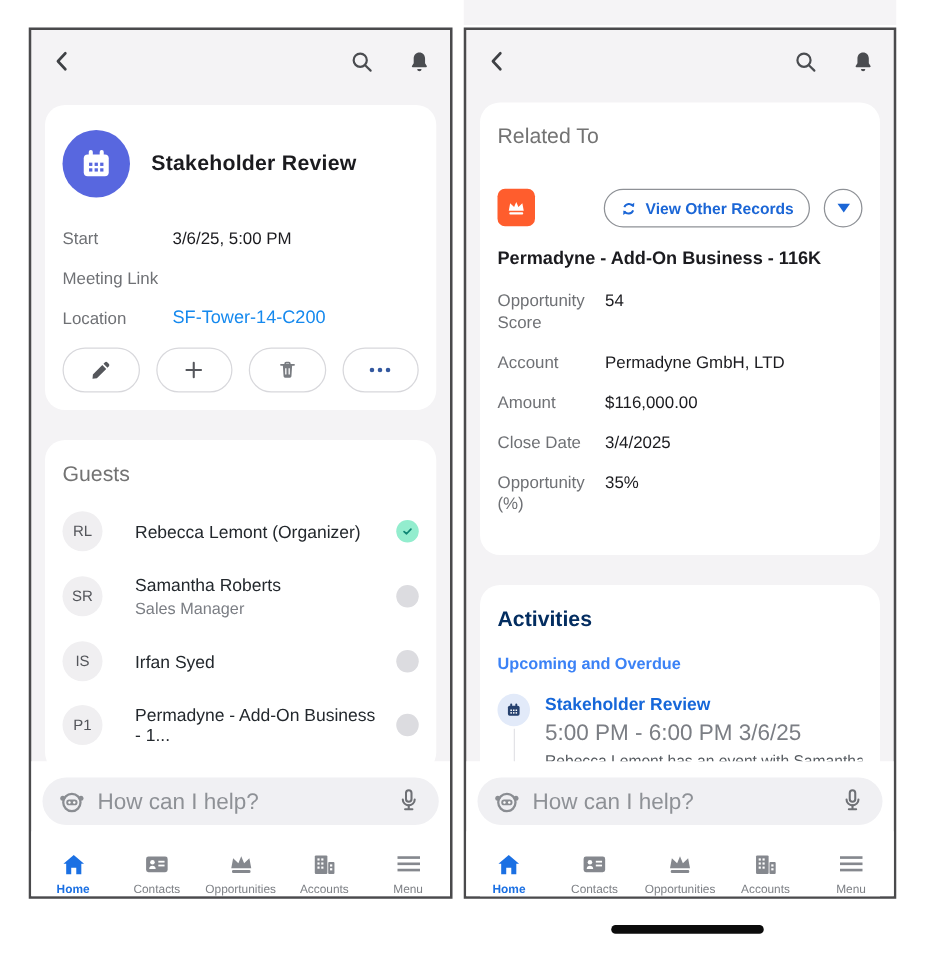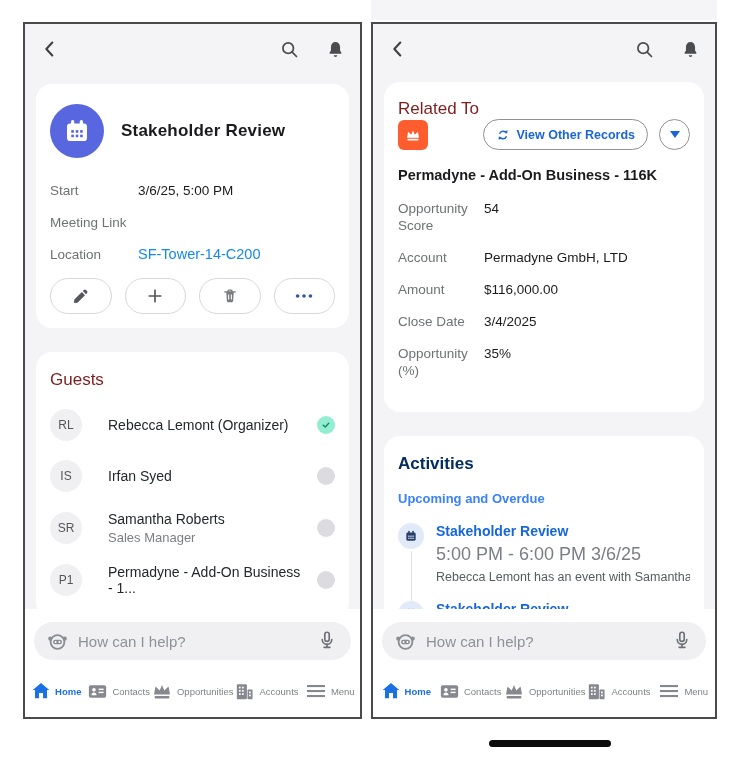--- a/index.html
+++ b/index.html
@@ -30,45 +30,45 @@
   .fields{margin-top:24px;}
   .frow{display:flex;margin-bottom:15px;}
   .flabel{flex:0 0 88px;width:88px;font-size:13.5px;color:#6f7175;line-height:17px;padding-right:6px;box-sizing:border-box;}
   .fvalue{font-size:13.5px;color:#1b1b1f;line-height:17px;}
   .fvalue.link{color:#1589ee;font-size:14.5px;cursor:pointer;}
   .actions{display:flex;gap:13px;margin-top:10px;}
   .pill-btn{width:62px;height:36px;border:1.5px solid #d8d8dc;border-radius:18px;background:#fff;
     display:flex;align-items:center;justify-content:center;padding:0;cursor:pointer;}
 
   .guests-card{margin-top:24px;padding:18px 14px 22px;}
-  .card-heading{font-size:17px;color:#7f1d1d;}
+  .card-heading{font-size:17px;color:#737373;}
   .guest-row{display:flex;align-items:center;margin-top:19px;cursor:pointer;gap:12px;}
   .avatar{width:32px;height:32px;border-radius:50%;background:#f0eff1;color:#54565b;font-size:12px;
     display:flex;align-items:center;justify-content:center;flex:0 0 auto;}
   .guest-text{margin-left:14px;flex:1;min-width:0;}
   .guest-name{font-size:14px;color:#23282d;}
   .guest-sub{font-size:13px;color:#7b7e84;margin-top:3px;}
   .status-dot{width:18px;height:18px;border-radius:50%;background:#dcdce0;flex:0 0 auto;
     display:flex;align-items:center;justify-content:center;}
   .status-dot.accepted{background:#93edce;}
 
   
   .bottom-area{position:absolute;left:0;right:0;bottom:0;height:108px;background:#ffffff;}
   .assist-bar{position:absolute;left:9px;right:9px;bottom:57px;height:38px;border-radius:19px;
     background:#f0f0f3;display:flex;align-items:center;padding:0 12px;box-sizing:border-box;cursor:text;}
-  .assist-text{flex:1;margin-left:9px;font-size:15px;color:#8e9196;}
+  .assist-text{flex:1;margin-left:9px;font-size:18px;color:#8e9196;}
   .mic-btn{background:none;border:none;padding:0;width:24px;height:24px;cursor:pointer;}
   .tab-bar{position:absolute;left:0;right:0;bottom:0;height:52px;display:flex;background:#fff;}
-  .tab{flex:1;display:flex;flex-direction:row;align-items:center;justify-content:center;gap:3px;cursor:pointer;}
+  .tab{flex:1;display:flex;flex-direction:column;align-items:center;justify-content:flex-end;gap:3px;cursor:pointer;}
   .tab-label{font-size:9.5px;color:#7e8186;}
   .tab.active .tab-label{color:#1b70e3;font-weight:bold;}
 
   
   .related-card{margin-top:8px;padding:17px 14px 18px;}
-  .rel-row{display:flex;align-items:center;margin-top:0;}
+  .rel-row{display:flex;align-items:flex-start;margin-top:32px;}
   .opp-tile{width:30px;height:30px;border-radius:6px;background:#ff5d2d;display:flex;
     align-items:center;justify-content:center;flex:0 0 auto;}
   .vor-btn{margin-left:auto;height:31px;border:1.5px solid #8e9196;border-radius:16px;background:#fff;
     display:flex;align-items:center;gap:6px;padding:0 12px;color:#1b66d6;font-weight:bold;
     font-size:12.5px;cursor:pointer;font-family:"Liberation Sans",sans-serif;}
   .dd-btn{width:31px;height:31px;border:1.5px solid #8e9196;border-radius:50%;background:#fff;
     margin-left:11px;display:flex;align-items:center;justify-content:center;cursor:pointer;flex:0 0 auto;}
   .caret{width:0;height:0;border-left:5.5px solid transparent;border-right:5.5px solid transparent;
     border-top:7px solid #1b66d6;}
   .rec-title{margin-top:17px;font-size:14.5px;font-weight:bold;color:#1b1b1f;}
@@ -190,32 +190,32 @@
           <div class="guest-name">Rebecca Lemont (Organizer)</div>
         </div>
         <div class="status-dot accepted">
           <svg width="12" height="12" viewBox="0 0 24 24">
             <path d="M6.5 12.5 L10.5 16 L17.5 8.5" stroke="#0e8573" stroke-width="2.8" fill="none" stroke-linecap="round" stroke-linejoin="round"></path>
           </svg>
         </div>
       </div>
 
       <div class="guest-row">
-        <div class="avatar">IS</div>
-        <div class="guest-text">
-          <div class="guest-name">Irfan Syed</div>
-        </div>
-        <div class="status-dot"></div>
-      </div>
-
-      <div class="guest-row">
         <div class="avatar">SR</div>
         <div class="guest-text">
           <div class="guest-name">Samantha Roberts</div>
           <div class="guest-sub">Sales Manager</div>
+        </div>
+        <div class="status-dot"></div>
+      </div>
+
+      <div class="guest-row">
+        <div class="avatar">IS</div>
+        <div class="guest-text">
+          <div class="guest-name">Irfan Syed</div>
         </div>
         <div class="status-dot"></div>
       </div>
 
       <div class="guest-row">
         <div class="avatar">P1</div>
         <div class="guest-text">
           <div class="guest-name">Permadyne - Add-On Business - 1...</div>
         </div>
         <div class="status-dot"></div>

